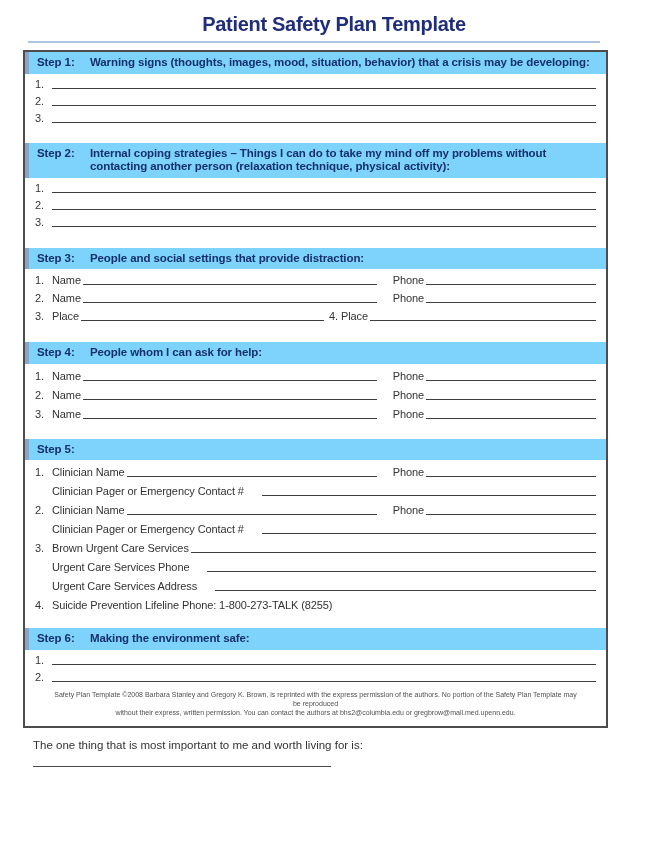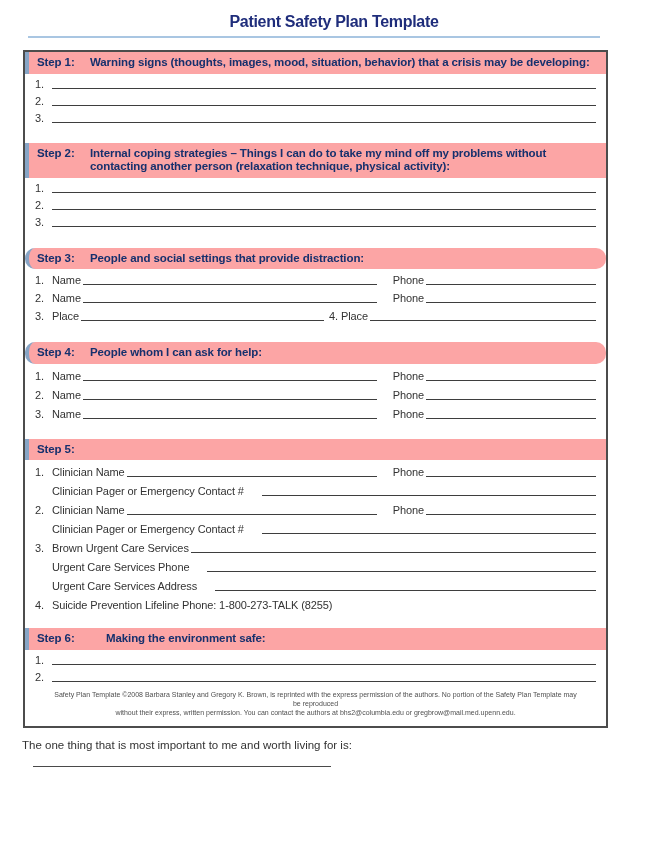--- a/index.html
+++ b/index.html
@@ -4,31 +4,31 @@
 <style>
   html,body { margin:0; padding:0; background:#ffffff; }
   .page {
     width:650px; height:841px; position:relative; overflow:hidden;
     background:#ffffff;
     font-family:"Liberation Sans", sans-serif;
     -webkit-font-smoothing:antialiased;
   }
   .doc-title {
     padding-top:13px; text-align:center;
-    font-size:16px; font-weight:bold; color:#1f2d7b; letter-spacing:-0.3px;margin-left:18px;
+    font-size:20px; font-weight:bold; color:#1f2d7b; letter-spacing:-0.3px;margin-left:18px;
   }
   .title-rule { height:0; border-top:2px solid #a9c6e2; margin:5px 50px 0 28px; }
 
   .form-box {
     position:absolute; left:23px; top:50px; width:585px; height:678px;
     box-sizing:border-box; border:2px solid #4c4c4c; background:#ffffff;
   }
 
   .band {
-    background:#fca5a5; border-left:4px solid #87a5c6;
+    background:#7dd3fc; border-left:4px solid #87a5c6;
     display:flex; padding:4px 8px;
     color:#16306d; font-weight:bold; font-size:11.5px; line-height:13.5px;
     letter-spacing:-0.1px;
   }
   .step-label { flex:none; width:53px; }
   .step-heading { flex:1; }
 
   .rows { padding:0 10px; }
   .rows .row {
     display:flex; align-items:flex-end;
@@ -41,30 +41,30 @@
   .num  { flex:none; width:17px; }
   .label { flex:none; padding-right:2px; }
   .text { flex:none; }
   .line { flex:1 1 auto; height:0; border-bottom:1.3px solid #3e3e3e; margin-bottom:2px; }
   .line.fixed170 { flex:0 0 170px; }
   .line.fixed243 { flex:0 0 243px; }
   .phone { margin-left:16px; }
   .num2 { flex:none; padding:0 3px 0 5px; }
   .row.indent { padding-left:17px;gap:16px; }
 
-  .mt16 { margin-top:16px;gap:16px; }
+  .mt16 { margin-top:16px; }
   .mt18 { margin-top:18px; }
-  .mt19 { margin-top:19px;border-radius:10px; }
+  .mt19 { margin-top:19px; }
 
   .box-footer {
     margin-top:6px; padding:0 26px;
     text-align:center; font-size:7px; line-height:9px; color:#4f4f4f;
   }
 
-  .closing-prompt { position:absolute; left:22px; top:739px; font-size:11.5px; color:#333333; }
+  .closing-prompt { position:absolute; left:33px; top:739px; font-size:11.5px; color:#333333; }
   .closing-line  { position:absolute; left:33px; top:766px; width:298px; height:0; border-bottom:1.4px solid #4a4a4a; }
 </style>
 </head>
 <body>
 
 <div class="page">
 
   <div class="doc-title">Patient Safety Plan Template</div>
   <div class="title-rule"></div>
 

